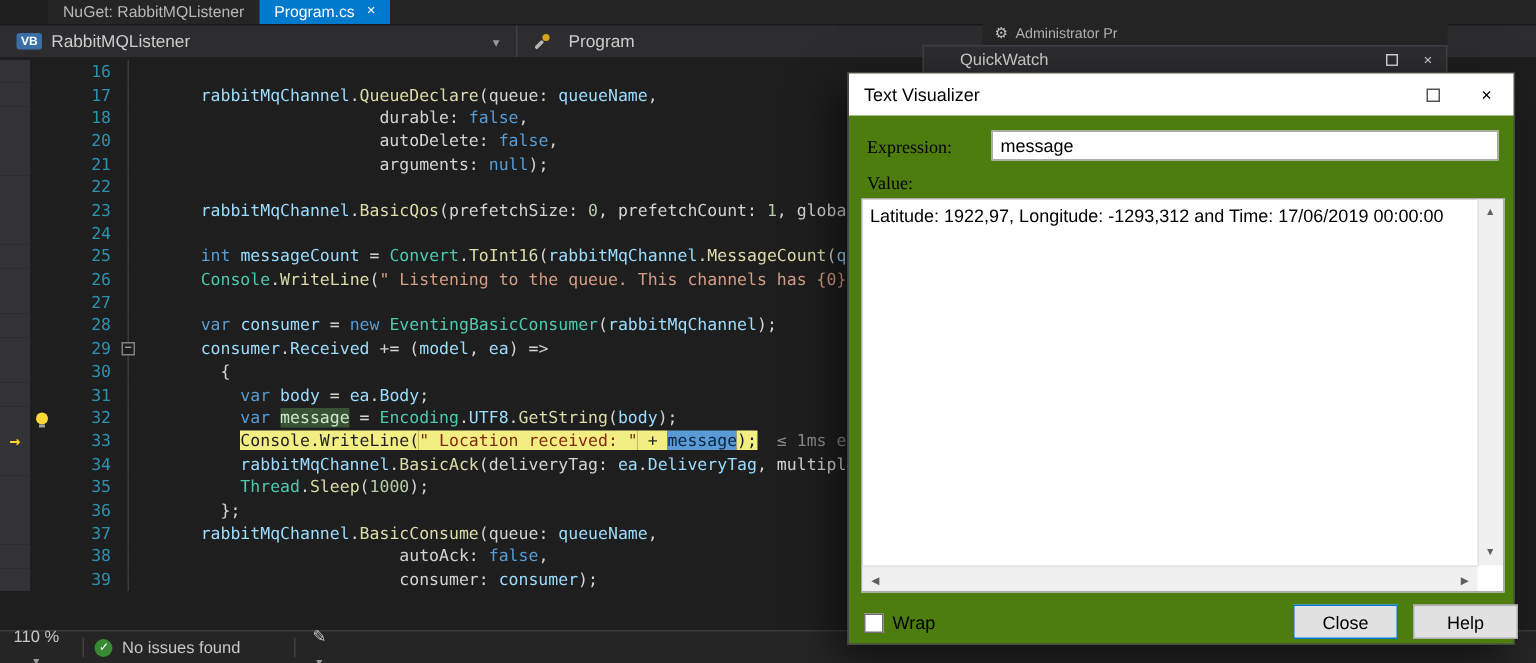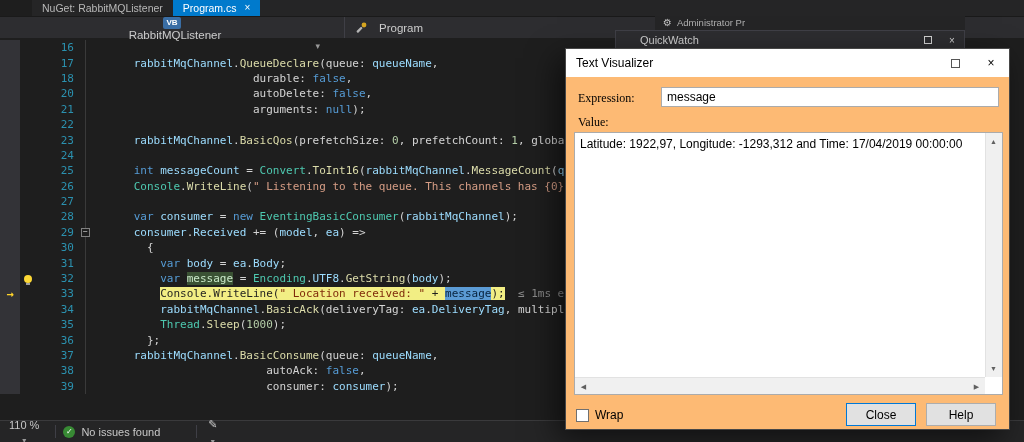--- a/index.html
+++ b/index.html
@@ -10,22 +10,22 @@
   
   .tabbar { position:absolute; left:0; top:0; width:100%; height:16px; background:#252526;
             display:flex; align-items:stretch; z-index:2;margin-left:32px; }
   .tab { display:flex; align-items:center; padding:0 10px; font-size:10.5px; color:#b8b8b8; white-space:nowrap; }
   .tab.active { background:#007acc; color:#fff; gap:8px; }
   .tab .closex { font-size:10px; color:#fff; line-height:1; }
 
   
   .navbar { position:absolute; left:0; top:16px; width:100%; height:22px; background:#2d2d30;
             border-top:1px solid #1a1a1a; display:flex; align-items:center; z-index:2; }
-  .nav-proj { width:345px; height:100%; display:flex; align-items:center; padding:0 24px;
-              border-right:1px solid #3f3f46;flex-direction:column; }
+  .nav-proj { width:345px; height:100%; display:flex; align-items:center; padding:0 11px;
+              border-right:1px solid #3f3f46; }
   .vb-badge { background:#3a6ea5; color:#fff; font-size:8px; font-weight:bold; padding:1px 3px;
               border-radius:2px; line-height:1.2; }
   .nav-label { color:#cccccc; font-size:11.5px; margin-left:6px; }
   .nav-caret { margin-left:auto; color:#999; font-size:9px; }
   .nav-member { display:flex; align-items:center; padding:0 10px; gap:6px; height:100%; }
 
   
   .editor { position:absolute; left:0; top:38px; width:100%; height:382px; background:#1e1e1e;
             padding-top:2px; z-index:1; }
   .cl { display:flex; height:15.4px; align-items:center; font-family:"DejaVu Sans Mono", monospace;
@@ -76,21 +76,21 @@
   
   .qw { position:absolute; left:615px; top:30px; width:350px; height:398px; background:#2d2d30;
         border:1px solid #3f3f46; z-index:5; }
   .qw-title { height:18px; display:flex; align-items:center; color:#d0d0d0; font-size:11px; padding-left:24px; }
   .qw-buttons { margin-left:auto; display:flex; height:100%; }
   .winbtn { width:24px; height:18px; display:flex; align-items:center; justify-content:center;
             color:#d0d0d0; font-size:10px; }
   .maxbox { width:8px; height:8px; border:1px solid #d0d0d0; }
 
   
-  .dialog { position:absolute; left:565px; top:48px; width:445px; height:382px; background:#fdba74;
+  .dialog { position:absolute; left:565px; top:48px; width:445px; height:382px; background:#4d7c0f;
             border:1px solid #474747; box-shadow:-8px 10px 28px rgba(0,0,0,.55); z-index:10; }
   .dlg-title { height:28px; background:#ffffff; display:flex; align-items:center; padding-left:10px;
                font-size:12px; color:#000; }
   .dlg-buttons { margin-left:auto; display:flex; height:100%; }
   .dlg-btn { width:36px; height:100%; display:flex; align-items:center; justify-content:center;
              color:#000; font-size:12px; }
   .dlg-max-box { width:9px; height:9px; border:1px solid #555; }
   .dlg-body { position:relative; height:353px; }
   .lbl { position:absolute; font-size:12px; color:#000;font-family:Liberation Serif, serif; }
   .lbl-expr { left:12px; top:14px; }
@@ -108,21 +108,21 @@
              border-top:1px solid #e2e2e2; }
   .sarr { position:absolute; width:17px; height:17px; display:flex; align-items:center;
           justify-content:center; color:#606060; font-size:7px; }
   .sarr.up { top:0; right:0; } .sarr.down { bottom:0; right:0; }
   .sarr.left { left:0; top:0; } .sarr.right { right:0; top:0; }
   .wrap-row { position:absolute; left:10px; top:331px; display:flex; align-items:center; gap:6px;text-align:right; }
   .checkbox { width:13px; height:13px; background:#fff; border:1px solid #707070; }
   .wrap-label { font-size:12px; color:#000; }
   .btn { position:absolute; top:326px; width:70px; height:23px; background:#e1e1e1;
          border:1px solid #adadad; font-size:12px; color:#000; display:flex; align-items:center;
-         justify-content:center; font-family:"Liberation Sans", sans-serif; }
+         justify-content:center; font-family:"Liberation Sans", sans-serif;margin-left:16px; }
   .btn-close { left:280px; border-color:#0078d7; }
   .btn-help { left:360px; }
 </style>
 </head>
 <body>
 
 <div class="app">
 
   <div class="tabbar">
     <div class="tab">
@@ -224,21 +224,21 @@
             <span>×</span>
           </span>
       </span>
     </div>
     <div class="dlg-body">
       <span class="lbl lbl-expr">Expression:</span>
       <input class="expr-input" readonly="" value="message" style="">
       <span class="lbl lbl-value">Value:</span>
 
       <div class="value-box">
-        <div class="value-text">Latitude: 1922,97, Longitude: -1293,312 and Time: 17/04/2019 00:00:00</div>
+        <div class="value-text">Latitude: 1922,97, Longitude: -1293,312 and Time: 17/06/2019 00:00:00</div>
         <div class="vscroll">
           <span class="sarr up">▲</span>
           <span class="sarr down">▼</span>
         </div>
         <div class="hscroll">
           <span class="sarr left">◀</span>
           <span class="sarr right">▶</span>
         </div>
       </div>
 

